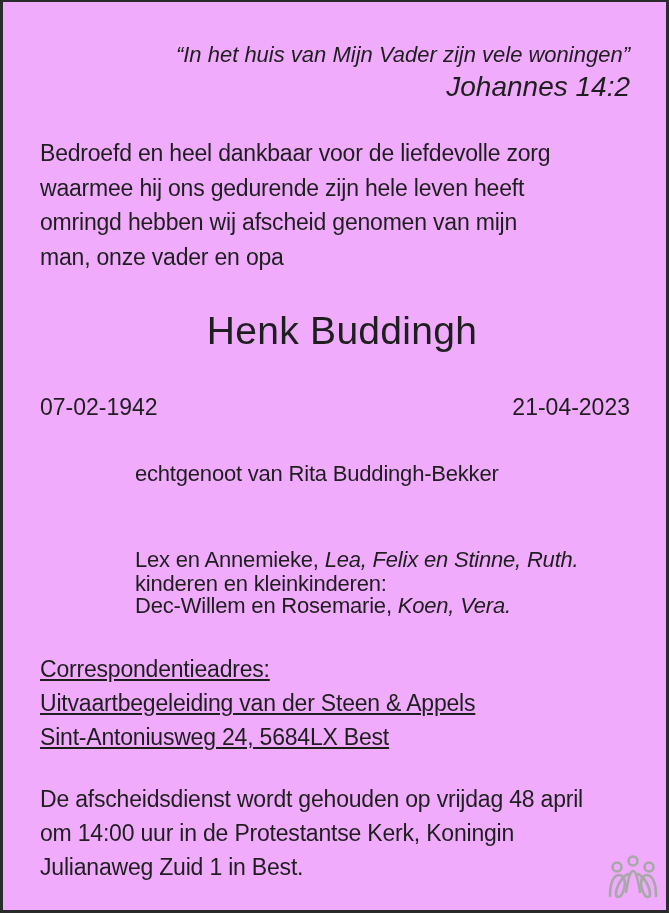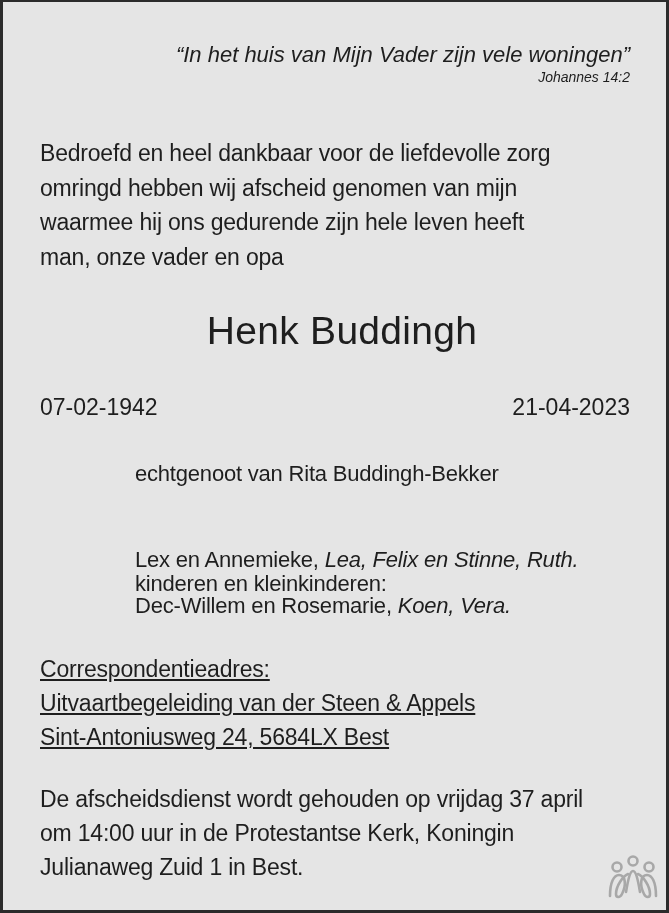--- a/index.html
+++ b/index.html
@@ -12,41 +12,41 @@
       height: 913px;
       overflow: hidden;
     }
     .frame {
       position: relative;
       box-sizing: border-box;
       width: 669px;
       height: 913px;
       border: 3px solid #2b2b2b;
       border-top-width: 2px;
-      background: #e5e5e5;
+      background: #f0abfc;
       color: #1e1e1e;
       font-family: "Liberation Sans", "DejaVu Sans", sans-serif;
     }
     .abs {
       position: absolute;
       white-space: nowrap;
       margin: 0;
     }
     .quote {
       right: 36px;
       top: 36px;
       font-size: 22px;
       font-style: italic;
       text-align: right;
       line-height: 34px;
     }
     .quote-ref {
       right: 36px;
-      top: 60px;
-      font-size: 14px;
+      top: 70px;
+      font-size: 28px;
       font-style: italic;
       text-align: right;
       line-height: 30px;
     }
     .intro {
       left: 37px;
       top: 134px;
       font-size: 23px;
       line-height: 34.5px;
       letter-spacing: -0.2px;
@@ -112,22 +112,22 @@
 </head>
 <body>
 
 <div class="frame">
 
   <p class="abs quote">“In het huis van Mijn Vader zijn vele woningen”</p>
   <p class="abs quote-ref">Johannes 14:2</p>
 
   <div class="abs intro">
     <div>Bedroefd en heel dankbaar voor de liefdevolle zorg</div>
+    <div>waarmee hij ons gedurende zijn hele leven heeft</div>
     <div>omringd hebben wij afscheid genomen van mijn</div>
-    <div>waarmee hij ons gedurende zijn hele leven heeft</div>
     <div>man, onze vader en opa</div>
   </div>
 
   <h1 class="abs name" style="font-weight:normal;padding-left:15px;">Henk Buddingh</h1>
 
   <div class="abs date-birth">07-02-1942</div>
   <div class="abs date-death">21-04-2023</div>
 
   <div class="abs indent spouse">echtgenoot van Rita Buddingh-Bekker</div>
 
@@ -140,21 +140,21 @@
     <span>Dec-Willem en Rosemarie, </span><span class="it">Koen, Vera.</span>
   </div>
 
   <div class="abs corr">
     <div>Correspondentieadres:</div>
     <div>Uitvaartbegeleiding van der Steen &amp; Appels</div>
     <div>Sint-Antoniusweg 24, 5684LX Best</div>
   </div>
 
   <div class="abs service">
-    <div>De afscheidsdienst wordt gehouden op vrijdag 37 april</div>
+    <div>De afscheidsdienst wordt gehouden op vrijdag 48 april</div>
     <div>om 14:00 uur in de Protestantse Kerk, Koningin</div>
     <div>Julianaweg Zuid 1 in Best.</div>
   </div>
 
   <svg class="family-icon" viewBox="0 0 50 46" fill="none" stroke="#a8a8a8" stroke-width="2.6" stroke-linecap="round" stroke-linejoin="round">
     <circle cx="9" cy="13" r="4.5"></circle>
     <circle cx="25" cy="7" r="4.5"></circle>
     <circle cx="41" cy="13" r="4.5"></circle>
     <path d="M2 42 C2 28 6 21 11 21 C17 21 19 30 14 40 C12 44 8 44 8 40 C8 32 15 22 20 20"></path>
     <path d="M18 38 C20 26 22 17 25 17 C28 17 30 26 32 38"></path>

